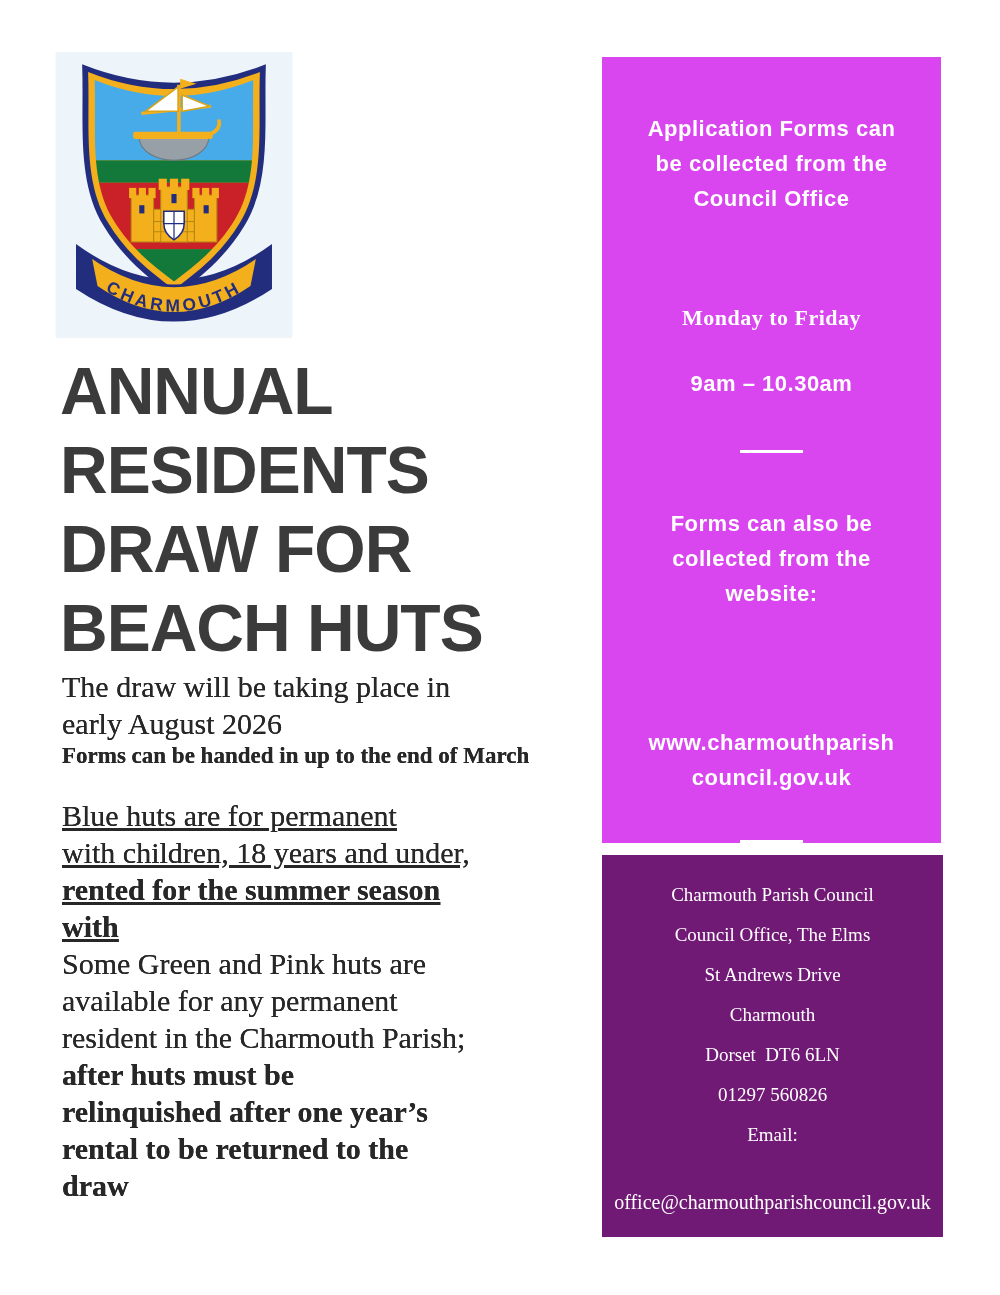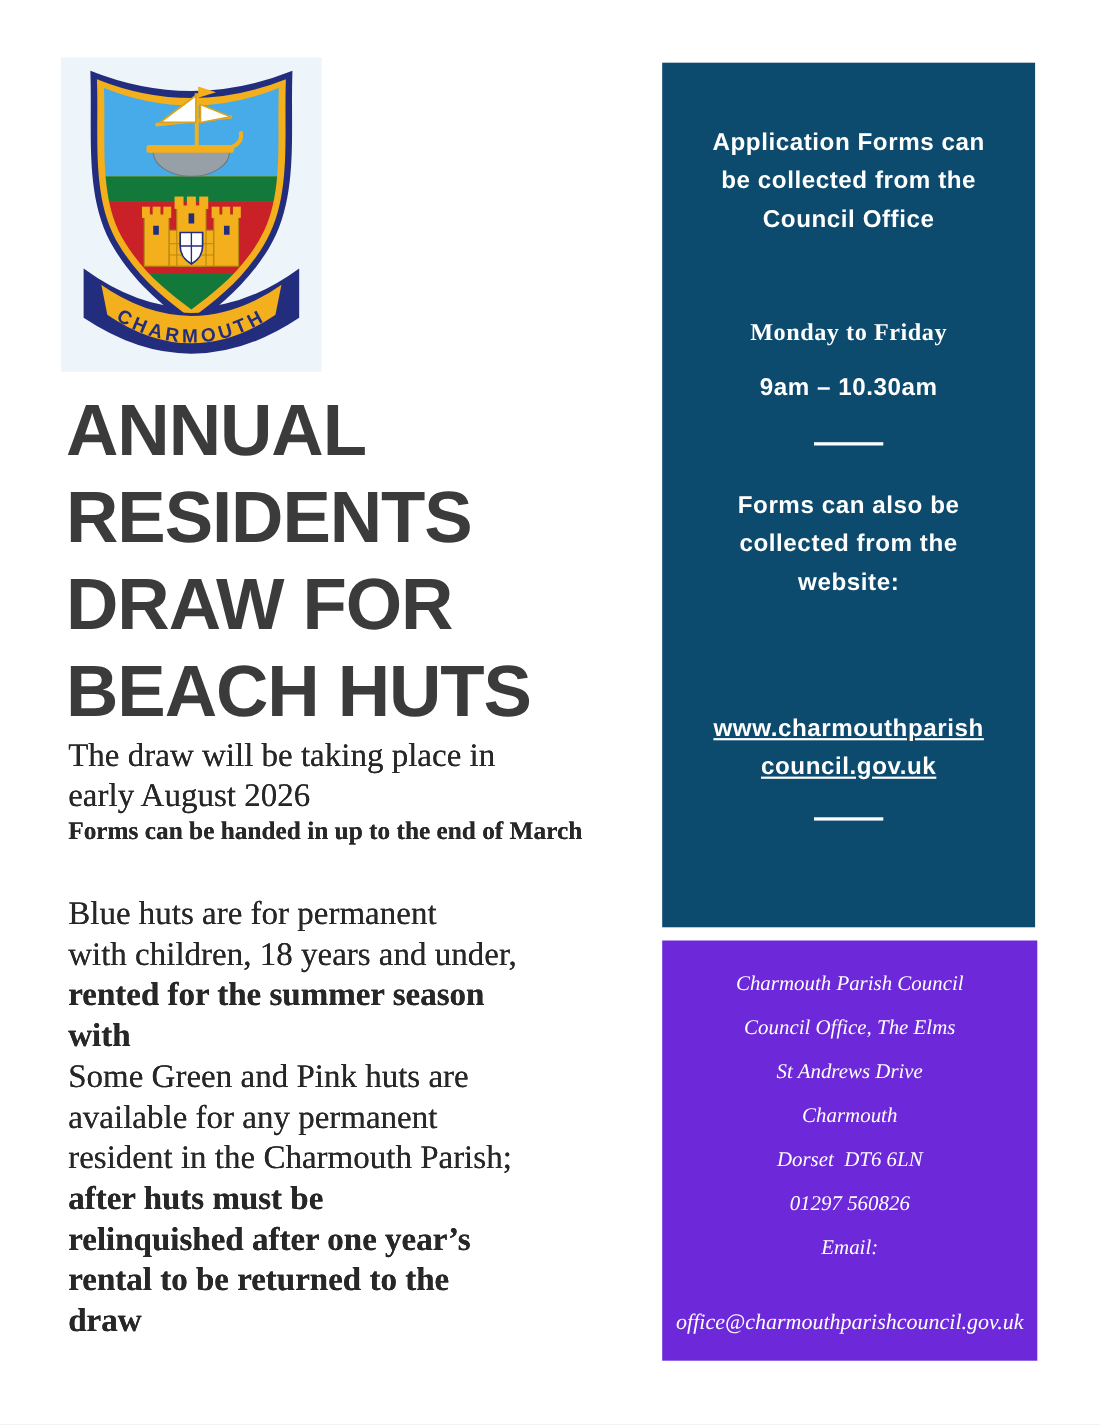--- a/index.html
+++ b/index.html
@@ -39,21 +39,21 @@
   }
   .b-line {
     font-size:30px; line-height:37px; white-space:nowrap;
     text-shadow:0 0 0.6px #272727;
   }
   .b-line.bold { font-weight:700; }
   #para1-note {
     font-size:23px; font-weight:700; line-height:27px; white-space:nowrap;
     text-shadow:0 0 0.5px #272727;
   }
-  #para2 { margin-top:43px; }
+  #para2 { margin-top:28px;text-decoration:underline; }
 
   
   #green-box {
     position:absolute; left:602px; top:57px;
     width:339px; height:786px;
     display:flex; flex-direction:column; align-items:center;
     text-align:center;
     color:#ffffff;
     font-family:"Liberation Sans", sans-serif;
     font-weight:700;
@@ -62,21 +62,21 @@
   }
   .g-line { line-height:35px; white-space:nowrap; }
   #g-para1 { margin-top:54px; }
   #g-day   { margin-top:68px;font-family:Liberation Serif, serif; }
   #g-time  { margin-top:15px; }
   .g-rule {
     width:63px; height:3px; background:#ffffff;
   }
   #g-rule1 { margin-top:33px; }
   #g-para2 { margin-top:36px; }
-  #g-site  { margin-top:98px;text-decoration:underline; }
+  #g-site  { margin-top:98px; }
   #g-rule2 { margin-top:29px; }
 
   
   #pink-box {
     position:absolute; left:602px; top:855px;
     width:341px; height:382px;
     display:flex; flex-direction:column; align-items:center;
     text-align:center;
     color:#ffffff;
     font-family:"Liberation Serif", serif;
@@ -184,42 +184,42 @@
       <div class="b-line">Some Green and Pink huts are</div>
       <div class="b-line">available for any permanent</div>
       <div class="b-line">resident in the Charmouth Parish;</div>
       <div class="b-line bold">after huts must be</div>
       <div class="b-line bold">relinquished after one year’s</div>
       <div class="b-line bold">rental to be returned to the</div>
       <div class="b-line bold">draw</div>
     </div>
   </div>
 
-  <div id="green-box" style="background: #0c4a6e;">
+  <div id="green-box" style="background: #d946ef; justify-content: space-between;">
     <div id="g-para1">
       <div class="g-line">Application Forms can</div>
       <div class="g-line">be collected from the</div>
       <div class="g-line">Council Office</div>
     </div>
     <div id="g-day" class="g-line">Monday to Friday</div>
     <div id="g-time" class="g-line">9am – 10.30am</div>
     <div id="g-rule1" class="g-rule"></div>
     <div id="g-para2">
       <div class="g-line">Forms can also be</div>
       <div class="g-line">collected from the</div>
       <div class="g-line">website:</div>
     </div>
     <div id="g-site">
       <div class="g-line">www.charmouthparish</div>
       <div class="g-line">council.gov.uk</div>
     </div>
     <div id="g-rule2" class="g-rule"></div>
   </div>
 
-  <div id="pink-box" style="background: #6d28d9; font-style: italic;">
+  <div id="pink-box" style="background: #701a75;">
     <div class="p-line">Charmouth Parish Council</div>
     <div class="p-line">Council Office, The Elms</div>
     <div class="p-line">St Andrews Drive</div>
     <div class="p-line">Charmouth</div>
     <div class="p-line">Dorset &nbsp;DT6 6LN</div>
     <div class="p-line">01297 560826</div>
     <div class="p-line">Email:</div>
     <div id="p-email">office@charmouthparishcouncil.gov.uk</div>
   </div>
 

